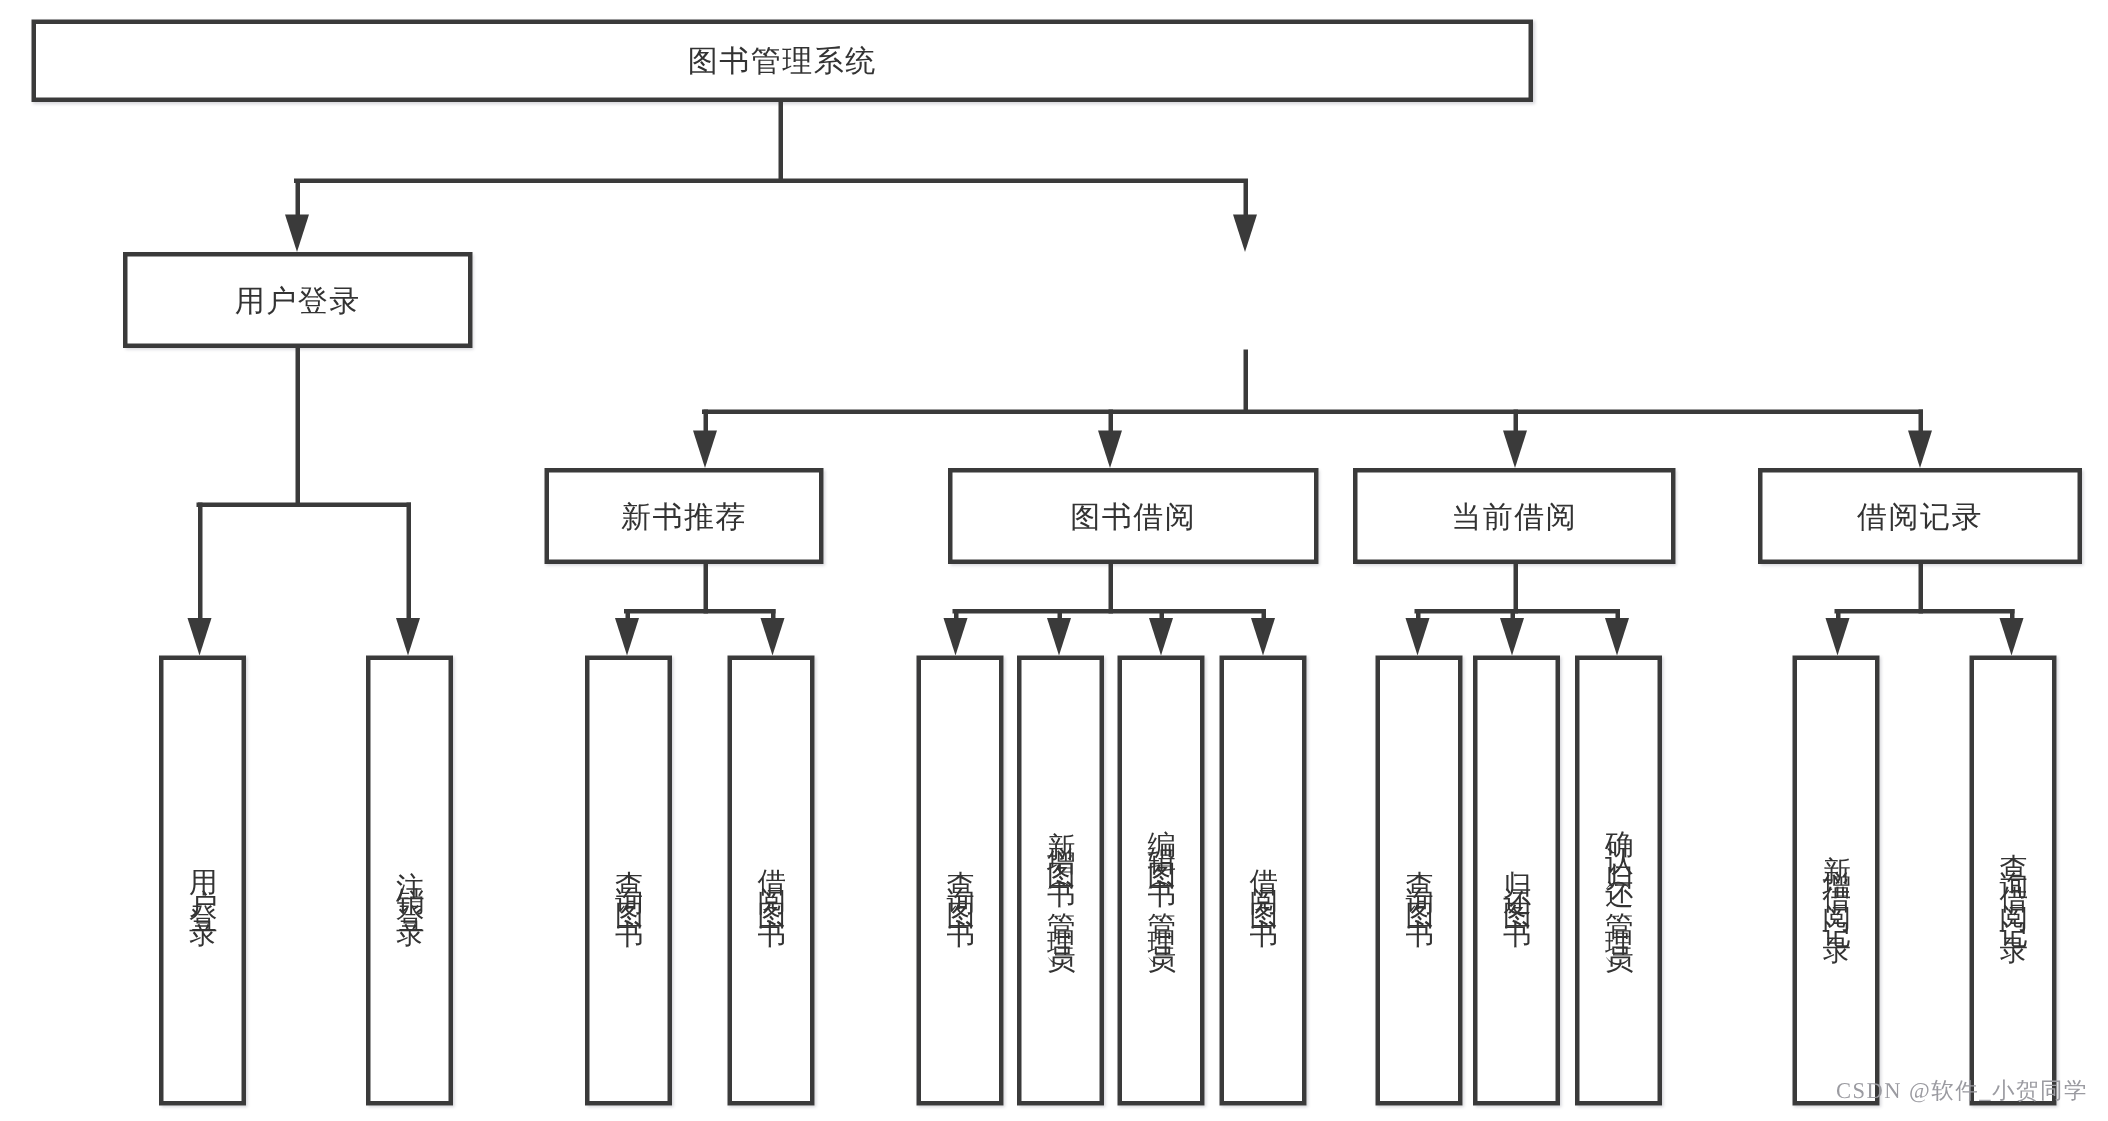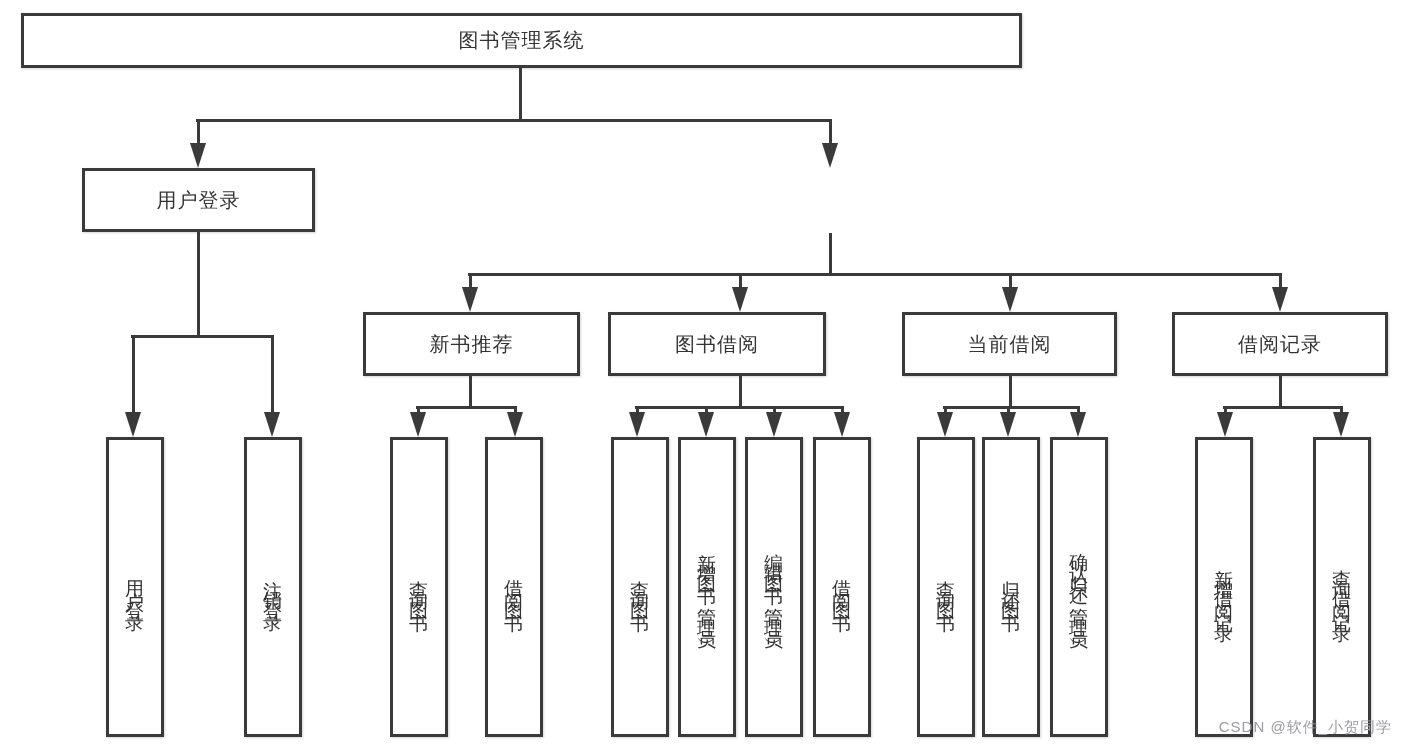--- a/index.html
+++ b/index.html
@@ -4,42 +4,42 @@
 <style>
   :root{
     --line:#3a3a3a;
     --text:#333333;
     --wm:#9b9ba1;
     --bg:#ffffff;
   }
   html,body{margin:0;padding:0;background:var(--bg);}
   #canvas{
     position:relative;width:1405px;height:747px;background:var(--bg);
-    font-family:Liberation Sans, sans-serif;color:var(--text);
+    font-family:Liberation Serif, serif;color:var(--text);
     overflow:hidden;
   }
   .box{
     position:absolute;background:#fff;border:3px solid var(--line);
     box-sizing:border-box;display:flex;align-items:center;justify-content:center;
     box-shadow:1px 1px 2px rgba(90,90,110,.25);
   }
   .hlabel{font-size:20px;letter-spacing:1px;white-space:nowrap;}
   .vlabel{
     writing-mode:vertical-rl;text-orientation:mixed;
     font-size:19px;letter-spacing:11px;line-height:1;white-space:nowrap;
   }
   
   .b-root{left:21px;top:13px;width:1001px;height:55px;}
   
   .b-login{left:82px;top:168px;width:233px;height:64px;}
   .b-manage{left:712px;top:168px;width:235px;height:65px;}
   
   .b-l3{top:312px;height:64px;}
-  .b-recommend{left:363px;width:217px;}
-  .b-borrow{left:608px;width:218px;}
+  .b-recommend{left:363px;width:186px;}
+  .b-borrow{left:632px;width:247px;}
   .b-current{left:902px;width:215px;}
   .b-records{left:1172px;width:216px;}
   
   .lf{top:437px;height:300px;width:58px;}
   .lf-g1-0{left:106px;}  .lf-g1-1{left:244px;}
   .lf-g2-0{left:390px;}  .lf-g2-1{left:485px;}
   .lf-g3-0{left:611px;}  .lf-g3-1{left:678px;} .lf-g3-2{left:745px;} .lf-g3-3{left:813px;}
   .lf-g4-0{left:917px;}  .lf-g4-1{left:982px;} .lf-g4-2{left:1050px;}
   .lf-g5-0{left:1195px;} .lf-g5-1{left:1313px;}
   

